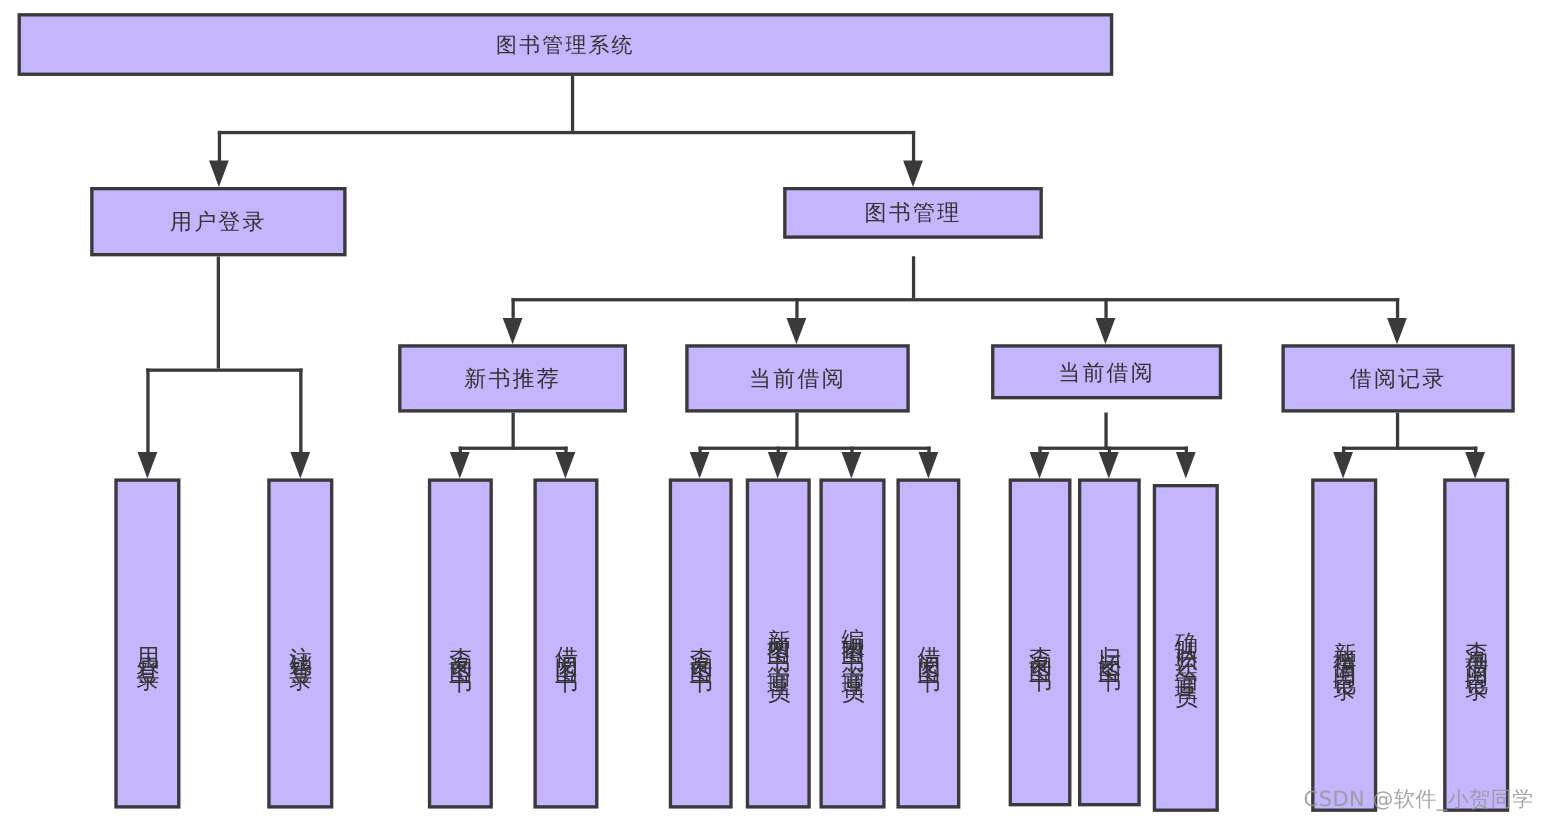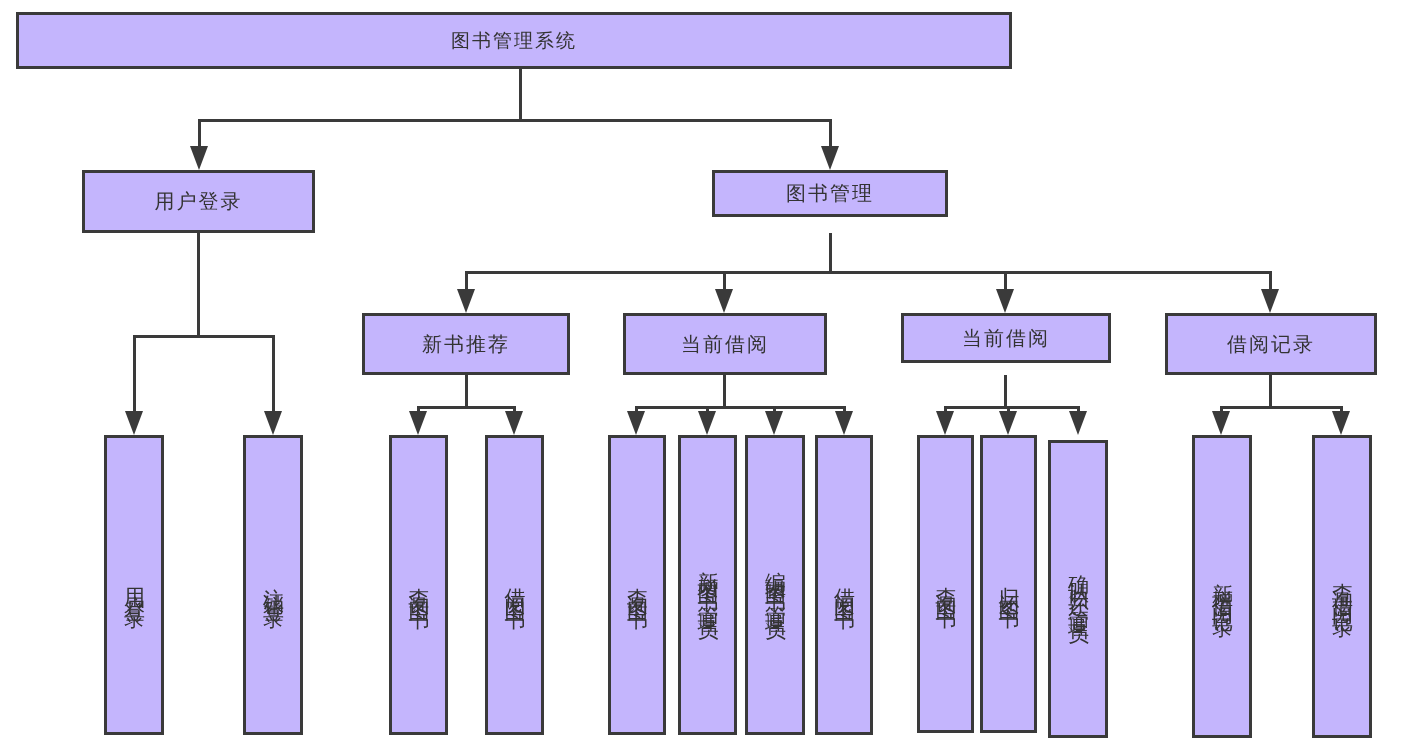--- a/index.html
+++ b/index.html
@@ -115,14 +115,15 @@
   <div class="box v" style="left:745px;top:435px;width:60px;height:300px">编辑图书（管理员）</div>
   <div class="box v" style="left:815px;top:435px;width:58px;height:300px">借阅图书</div>
 
   <div class="box v" style="left:917px;top:435px;width:57px;height:298px">查询图书</div>
   <div class="box v" style="left:980px;top:435px;width:57px;height:298px">归还图书</div>
   <div class="box v" style="left:1048px;top:440px;width:60px;height:298px">确认归还（管理员）</div>
 
   <div class="box v" style="left:1192px;top:435px;width:60px;height:303px">新增借阅记录</div>
   <div class="box v" style="left:1312px;top:435px;width:60px;height:303px">查询借阅记录</div>
 
+  <div class="watermark">CSDN @软件_小贺同学</div>
 
 </div>
 
 </body></html>

